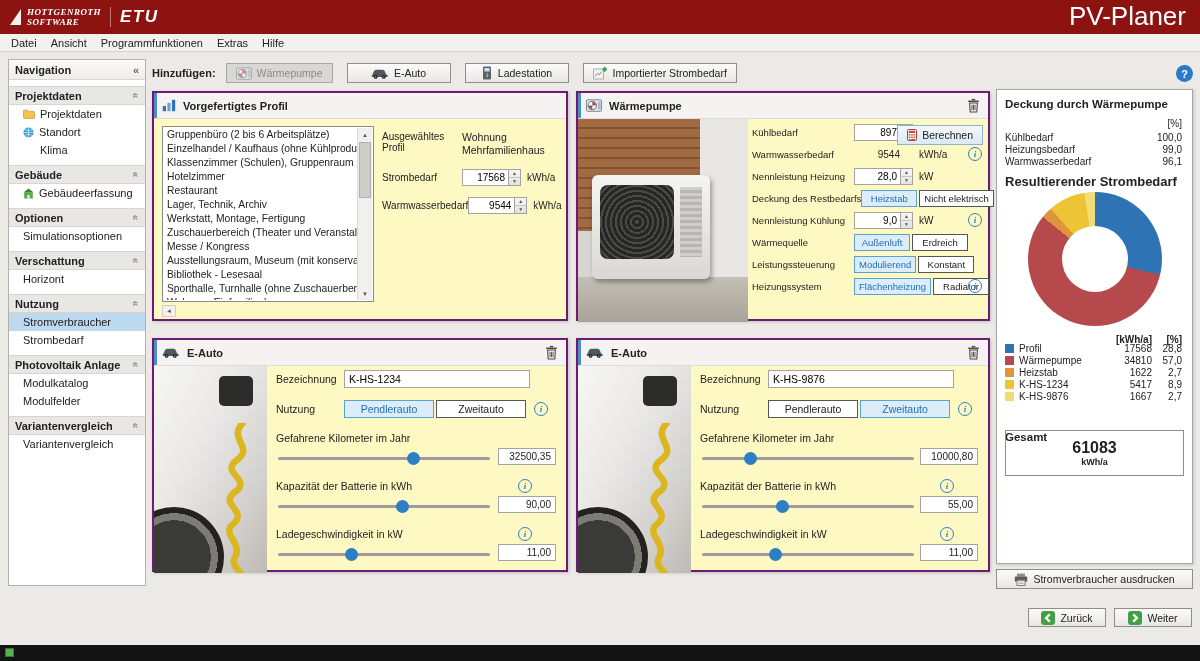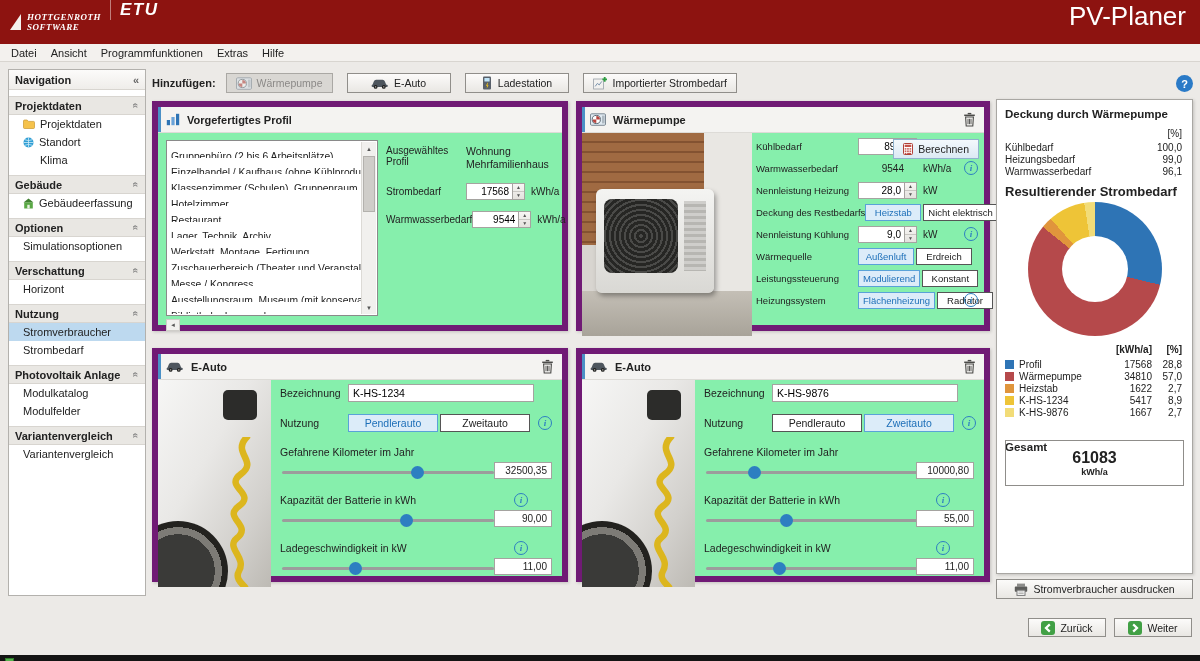--- a/index.html
+++ b/index.html
@@ -2,21 +2,21 @@
 <html><head>
 <meta charset="utf-8">
 <style>
 *{margin:0;padding:0;box-sizing:border-box}
 html,body{width:1200px;height:661px;overflow:hidden;font-family:"Liberation Sans",sans-serif;font-size:11px;color:#222;background:#eceae7}
 [data-interactable="true"]{cursor:pointer}
 input[data-interactable="true"]{cursor:text}
 input{outline:none}
 
 
-.titlebar{height:44px;background:#8d1310;display:flex;position:relative}
+.titlebar{height:34px;background:#8d1310;display:flex;align-items:center;position:relative}
 .logo{display:flex;align-items:center;margin-left:10px;gap:6px}
 .logo-tri{width:0;height:0;border-left:11px solid transparent;border-bottom:16px solid #f4f2ee}
 .logo-txt{display:flex;flex-direction:column;color:#fff;font-style:italic;font-weight:bold;font-size:9px;line-height:10px;font-family:"Liberation Serif",serif;text-transform:uppercase;letter-spacing:.5px}
 .logo-sep{width:1px;height:20px;background:rgba(255,255,255,.45);margin:0 9px}
 .logo-etu{color:#fff;font-size:17px;font-weight:bold;font-style:italic;letter-spacing:1.5px}
 .app-title{position:absolute;right:14px;top:1px;color:#fff;font-size:26px}
 
 
 .menubar{height:18px;background:#f3f1ee;border-bottom:1px solid #d8d5d0;display:flex;align-items:center;padding-left:4px}
 .menu-item{padding:1px 7px}
@@ -42,34 +42,34 @@
 .tb-buttons{display:flex;gap:14px}
 .btn{display:inline-flex;align-items:center;gap:5px;height:20px;border:1px solid #908e8a;background:linear-gradient(#fcfbfa,#e9e7e3);font-family:inherit;font-size:10.5px;color:#222;padding:0 9px}
 .tb-btn{min-width:104px;justify-content:center}
 .tb-btn.disabled{background:#d9d7d3;color:#8b8987;border-color:#aaa8a4}
 .tb-btn.disabled svg{opacity:.55}
 
 
 .help{position:absolute;left:1176px;top:13px;width:17px;height:17px;border-radius:50%;background:#2a7ac7;color:#fff;font-weight:bold;font-size:11px;display:flex;align-items:center;justify-content:center}
 
 
-.card{position:absolute;background:#86efac;border:6px solid #701a75;box-shadow:1px 1px 3px rgba(0,0,0,.18)}
+.card{position:absolute;background:#fef9c3;border:2px solid #701a75;box-shadow:1px 1px 3px rgba(0,0,0,.18)}
 .card1{left:152px;top:39px;width:416px;height:230px}
 .card2{left:576px;top:39px;width:414px;height:230px}
 .card3{left:152px;top:286px;width:416px;height:234px}
 .card4{left:576px;top:286px;width:414px;height:234px}
 .card-h{height:26px;background:#f4f3f1;border-bottom:1px solid #dddbd7;display:flex;align-items:center;gap:7px;padding:0 8px;position:relative}
 .card-h::before{content:"";position:absolute;left:0;top:0;bottom:0;width:3px;background:#4a90c6}
 .card-title{font-weight:bold}
 .trash{margin-left:auto;display:inline-flex}
 
 
 .listbox{position:absolute;left:8px;top:33px;width:212px;height:176px;border:1px solid #8a8a8a;background:#fff}
 .lb-items{position:absolute;left:1px;top:1px;right:16px;bottom:1px;overflow:hidden}
-.lb-item{height:14px;line-height:14px;padding:8px 3px;white-space:nowrap;overflow:hidden;font-size:10.3px}
+.lb-item{height:14px;line-height:14px;padding:0 3px;white-space:nowrap;overflow:hidden;font-size:10.3px}
 .lb-sb{position:absolute;top:1px;right:1px;bottom:1px;width:15px;background:#f1f0ee;border-left:1px solid #dcdad6}
 .sb-btn{height:13px;font-size:6px;color:#555;display:flex;align-items:center;justify-content:center}
 .sb-bottom{position:absolute;bottom:0;left:0;right:0}
 .sb-thumb{position:absolute;left:1px;right:1px;top:14px;height:56px;background:#cfcdc9;border:1px solid #b3b1ad}
 .hscroll-btn{position:absolute;left:8px;top:212px;width:14px;height:12px;font-size:7px;color:#555;background:#f1f0ee;border:1px solid #cfcdc9;display:flex;align-items:center;justify-content:center}
 .pc-fields{position:absolute;left:228px;top:38px;right:8px}
 .sel-row{display:flex;margin-bottom:12px}
 .pc-lbl{flex:0 0 80px;font-size:10px}
 .pc-val{display:flex;flex-direction:column;font-size:10.5px;line-height:13px}
 .pc-frow{display:flex;align-items:center;margin-bottom:11px}
@@ -123,21 +123,21 @@
 .panel{position:absolute;left:996px;top:37px;width:197px;height:475px;background:#fff;border:1px solid #a9a7a3;box-shadow:1px 1px 3px rgba(0,0,0,.18)}
 .sp-t1{position:absolute;left:8px;top:8px;font-weight:bold;font-size:11.5px}
 .sp-unit{position:absolute;right:10px;top:28px;font-size:10px}
 .cov-rows{position:absolute;left:8px;right:10px;top:42px}
 .cov-row{display:flex;justify-content:space-between;font-size:10px;height:12px}
 .sp-t2{position:absolute;left:8px;top:84px;font-weight:bold;font-size:13px}
 .donut{position:absolute;left:31px;top:102px;width:134px;height:134px;border-radius:50%}
 .donut::after{content:"";position:absolute;inset:34px;border-radius:50%;background:#fff}
 .leg-head{position:absolute;left:8px;right:10px;top:244px;display:flex;font-size:10px;font-weight:bold}
 .lg-l{flex:1}.lg-k{width:46px;text-align:right}.lg-p{width:30px;text-align:right}
-.leg-rows{position:absolute;left:8px;right:10px;top:258px}
+.leg-rows{position:absolute;left:8px;right:10px;top:252px}
 .leg-row{display:flex;align-items:center;height:12px;font-size:10px}
 .leg-sw{width:9px;height:9px;margin-right:5px}
 .leg-lbl{flex:1}
 .leg-k{width:46px;text-align:right}.leg-pct{width:30px;text-align:right}
 .sp-t3{position:absolute;left:8px;top:341px;font-weight:bold;font-size:11.5px}
 .total-box{position:absolute;left:8px;right:8px;top:340px;height:46px;border:1px solid #8f8d8a;display:flex;flex-direction:column;align-items:center;justify-content:center}
 .tv{font-size:16px;font-weight:bold}
 .tu{font-size:9px;font-weight:bold}
 .print-btn{position:absolute;left:996px;top:517px;width:197px;height:20px;justify-content:center}
 

